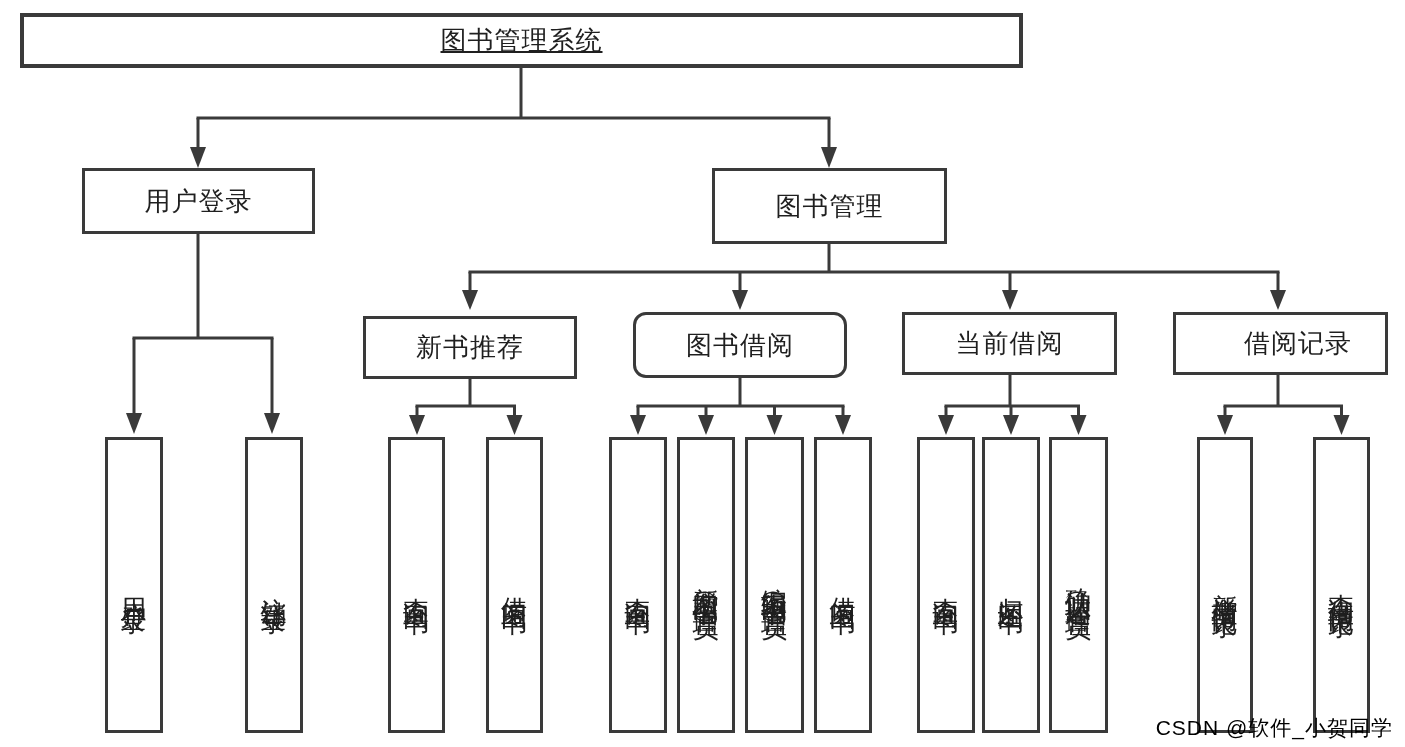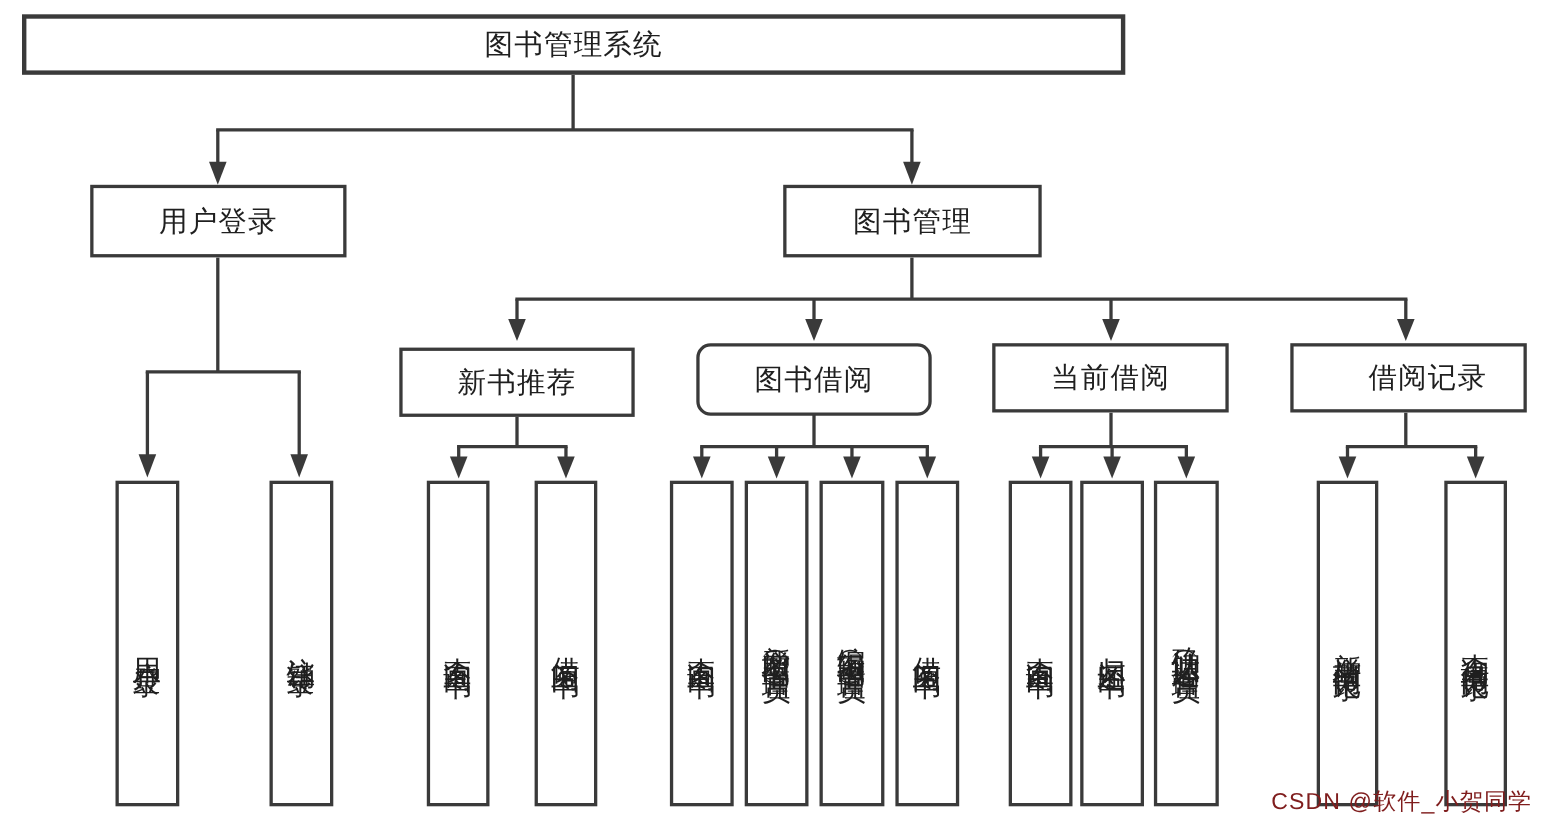--- a/index.html
+++ b/index.html
@@ -42,21 +42,21 @@
     text-orientation: mixed;
     font-size: 26px;
     letter-spacing: 4px;
     line-height: 1;
   }
   .watermark {
     position: absolute;
     right: 12px;
     bottom: 5px;
     font-size: 21px;
-    color: #7f1d1d;
+    color: #000000;
     letter-spacing: 1px;
     white-space: nowrap;
   }
 </style>
 </head>
 <body>
 
 <div class="stage">
 
   <svg class="connectors" viewBox="0 0 1405 747" xmlns="http://www.w3.org/2000/svg">
@@ -116,28 +116,28 @@
       <polygon points="1070.5,415 1086.5,415 1078.5,435"></polygon>
 
     <path d="M1278 375 V406"></path>
     <path d="M1223.5 406 H1343"></path>
     <path d="M1225 406 V418"></path>
       <polygon points="1217,415 1233,415 1225,435"></polygon>
     <path d="M1341.5 406 V418"></path>
       <polygon points="1333.5,415 1349.5,415 1341.5,435"></polygon>
   </svg>
 
-  <div class="box root h-box" style="left:20px; top:13px; width:1003px; height:55px;">
+  <div class="box root h-box" style="left:20px; top:13px; width:1003px; height:55px;text-decoration:underline;">
     <span>图书管理系统</span>
   </div>
 
   <div class="box h-box" style="left:82px; top:168px; width:233px; height:66px;">
     <span>用户登录</span>
   </div>
-  <div class="box h-box" style="left:712px; top:168px; width:235px; height:66px;">
+  <div class="box h-box" style="left:712px; top:168px; width:235px; height:76px;">
     <span>图书管理</span>
   </div>
 
   <div class="box h-box" style="left:363px; top:316px; width:214px; height:63px;">
     <span>新书推荐</span>
   </div>
   <div class="box h-box" style="left:633px; top:312px; width:214px; height:66px;border-radius:13px;">
     <span>图书借阅</span>
   </div>
   <div class="box h-box" style="left:902px; top:312px; width:215px; height:63px;">

